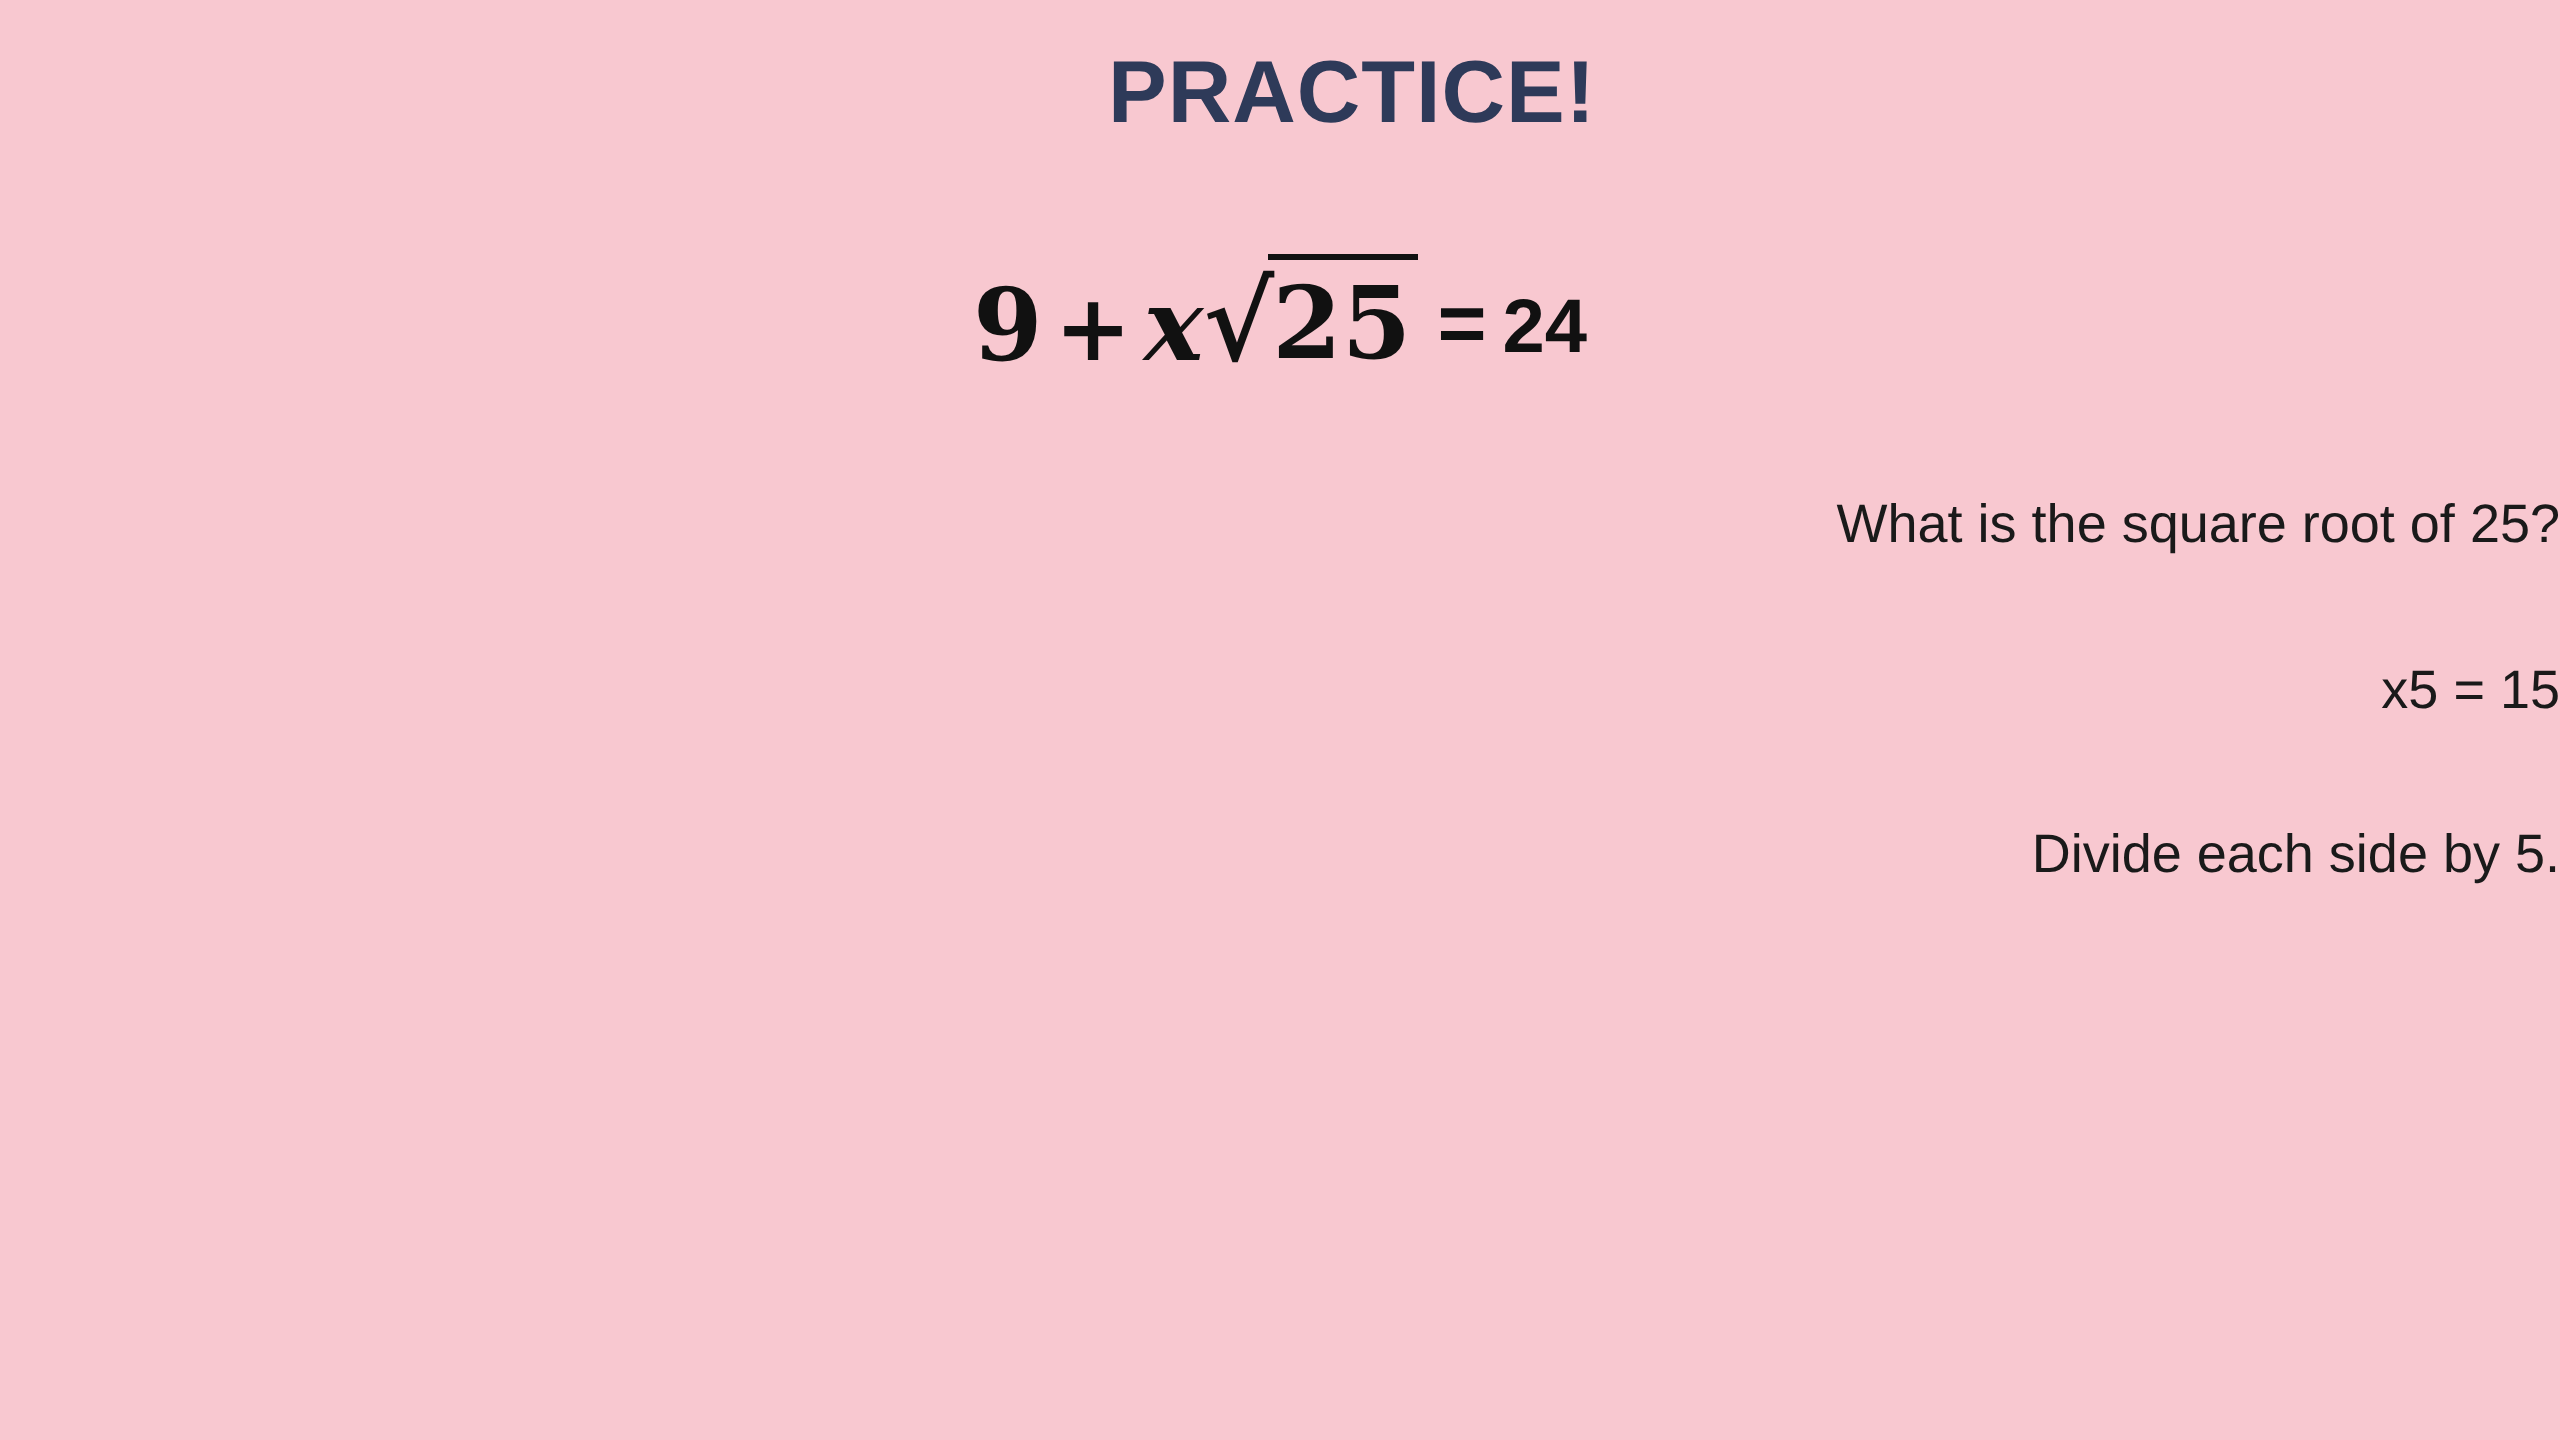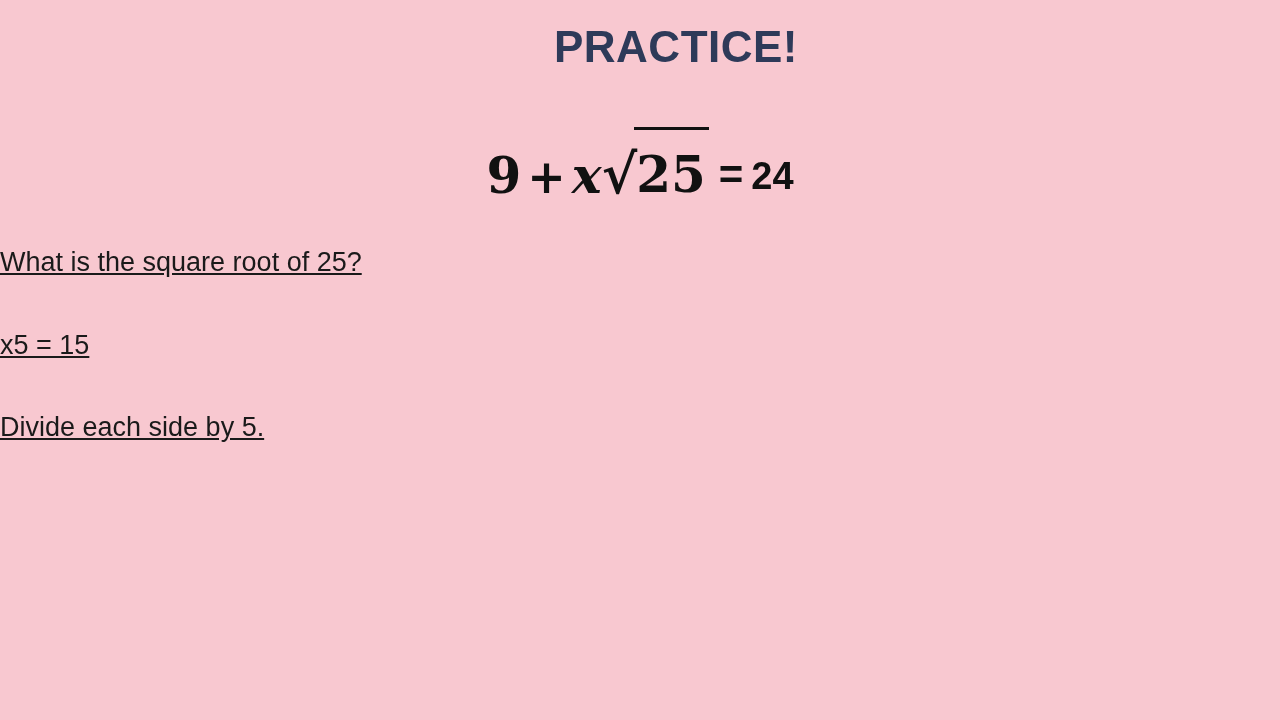--- a/index.html
+++ b/index.html
@@ -67,21 +67,21 @@
     font-size: 50px;
     vertical-align: baseline;
   }
   .radical .sign {
     font-size: 54px;
     line-height: 1;
   }
   .radical .radicand {
     display: inline-block;
     border-top: 3px solid #111111;
-    padding: 15px 3px 0 2px;
+    padding: 2px 3px 0 2px;
     margin-left: -3px;
     position: relative;
     top: -1px;
   }
   .equation .eqsign {
     font-family: "Liberation Sans", sans-serif;
     font-weight: bold;
     font-size: 42px;
     padding: 0 8px 0 10px;
     position: relative;
@@ -95,26 +95,25 @@
     top: -4px;
   }
   .steps {
     position: absolute;
     top: 248px;
     left: 0;
     width: 100%;
   }
   .step {
     width: 100%;
-    text-align: left;
+    text-align: right;
     color: #1a1a1a;
     font-size: 27px;
     line-height: 1.1;
     margin-bottom: 53px;
-    text-decoration: underline;
   }
 </style>
 </head>
 <body>
 
 <div class="slide">
 
   <div class="title">PRACTICE!</div>
 
   <div class="equation">

